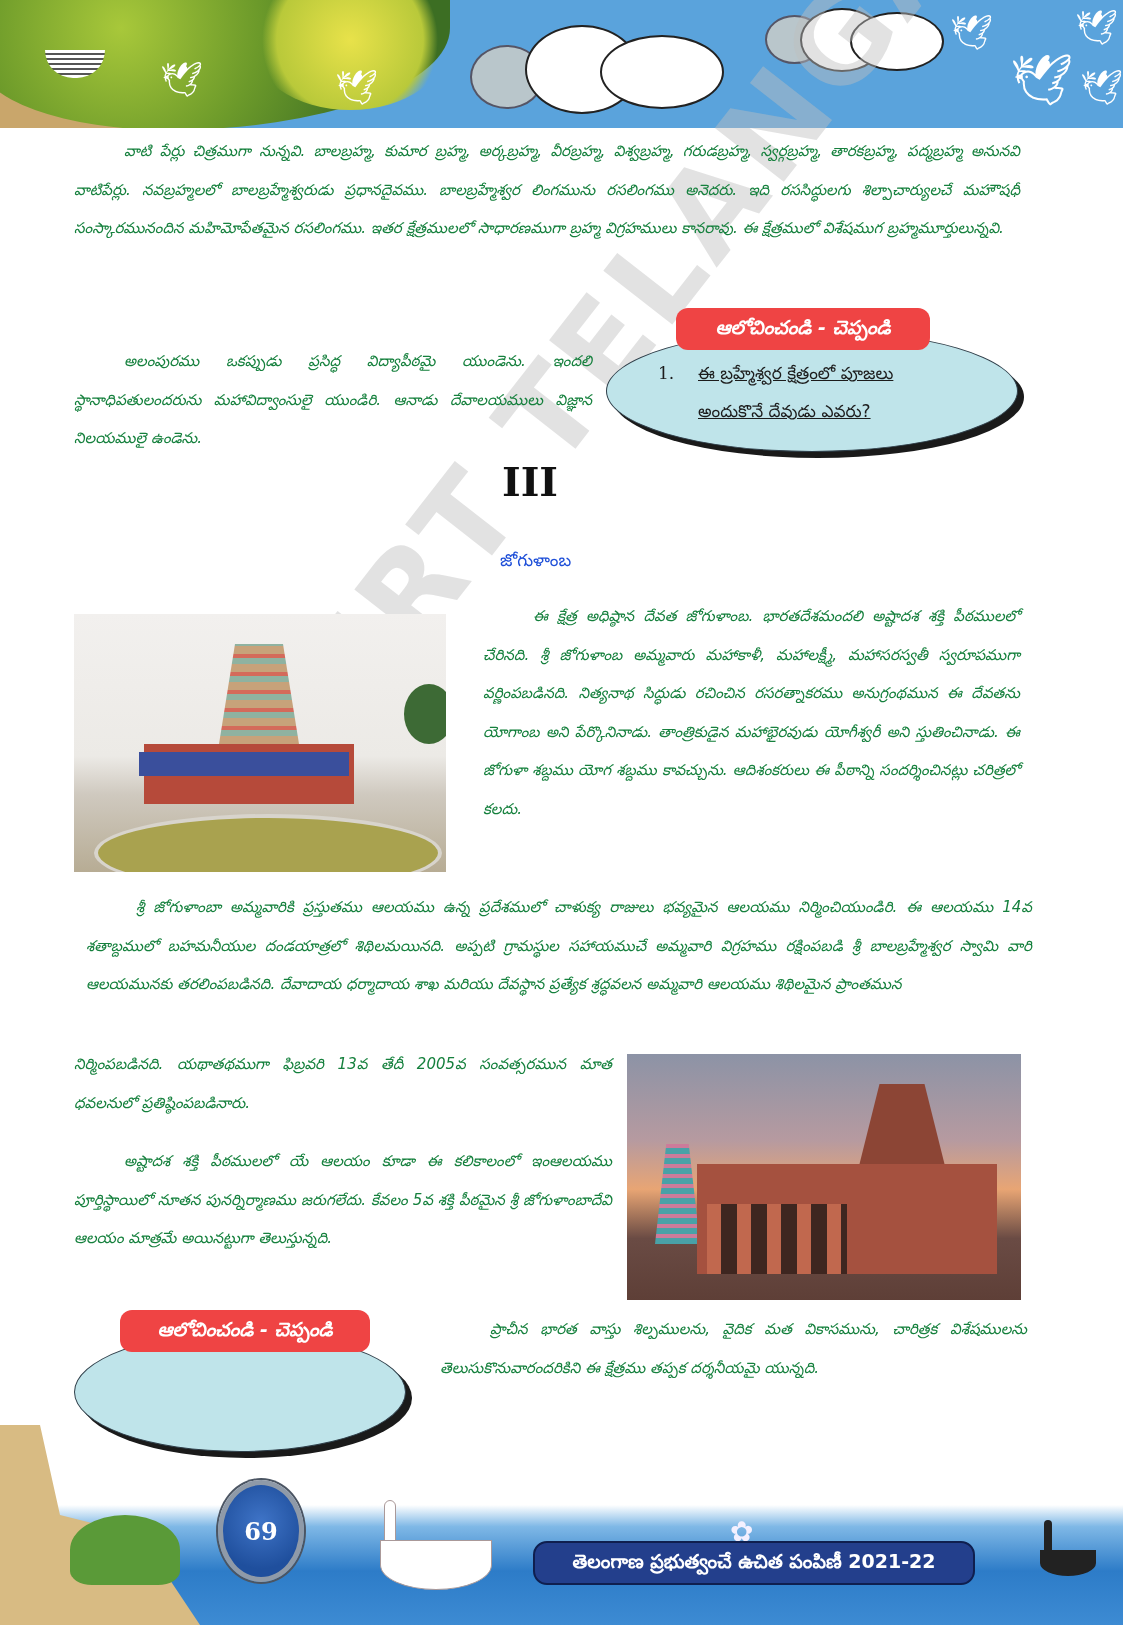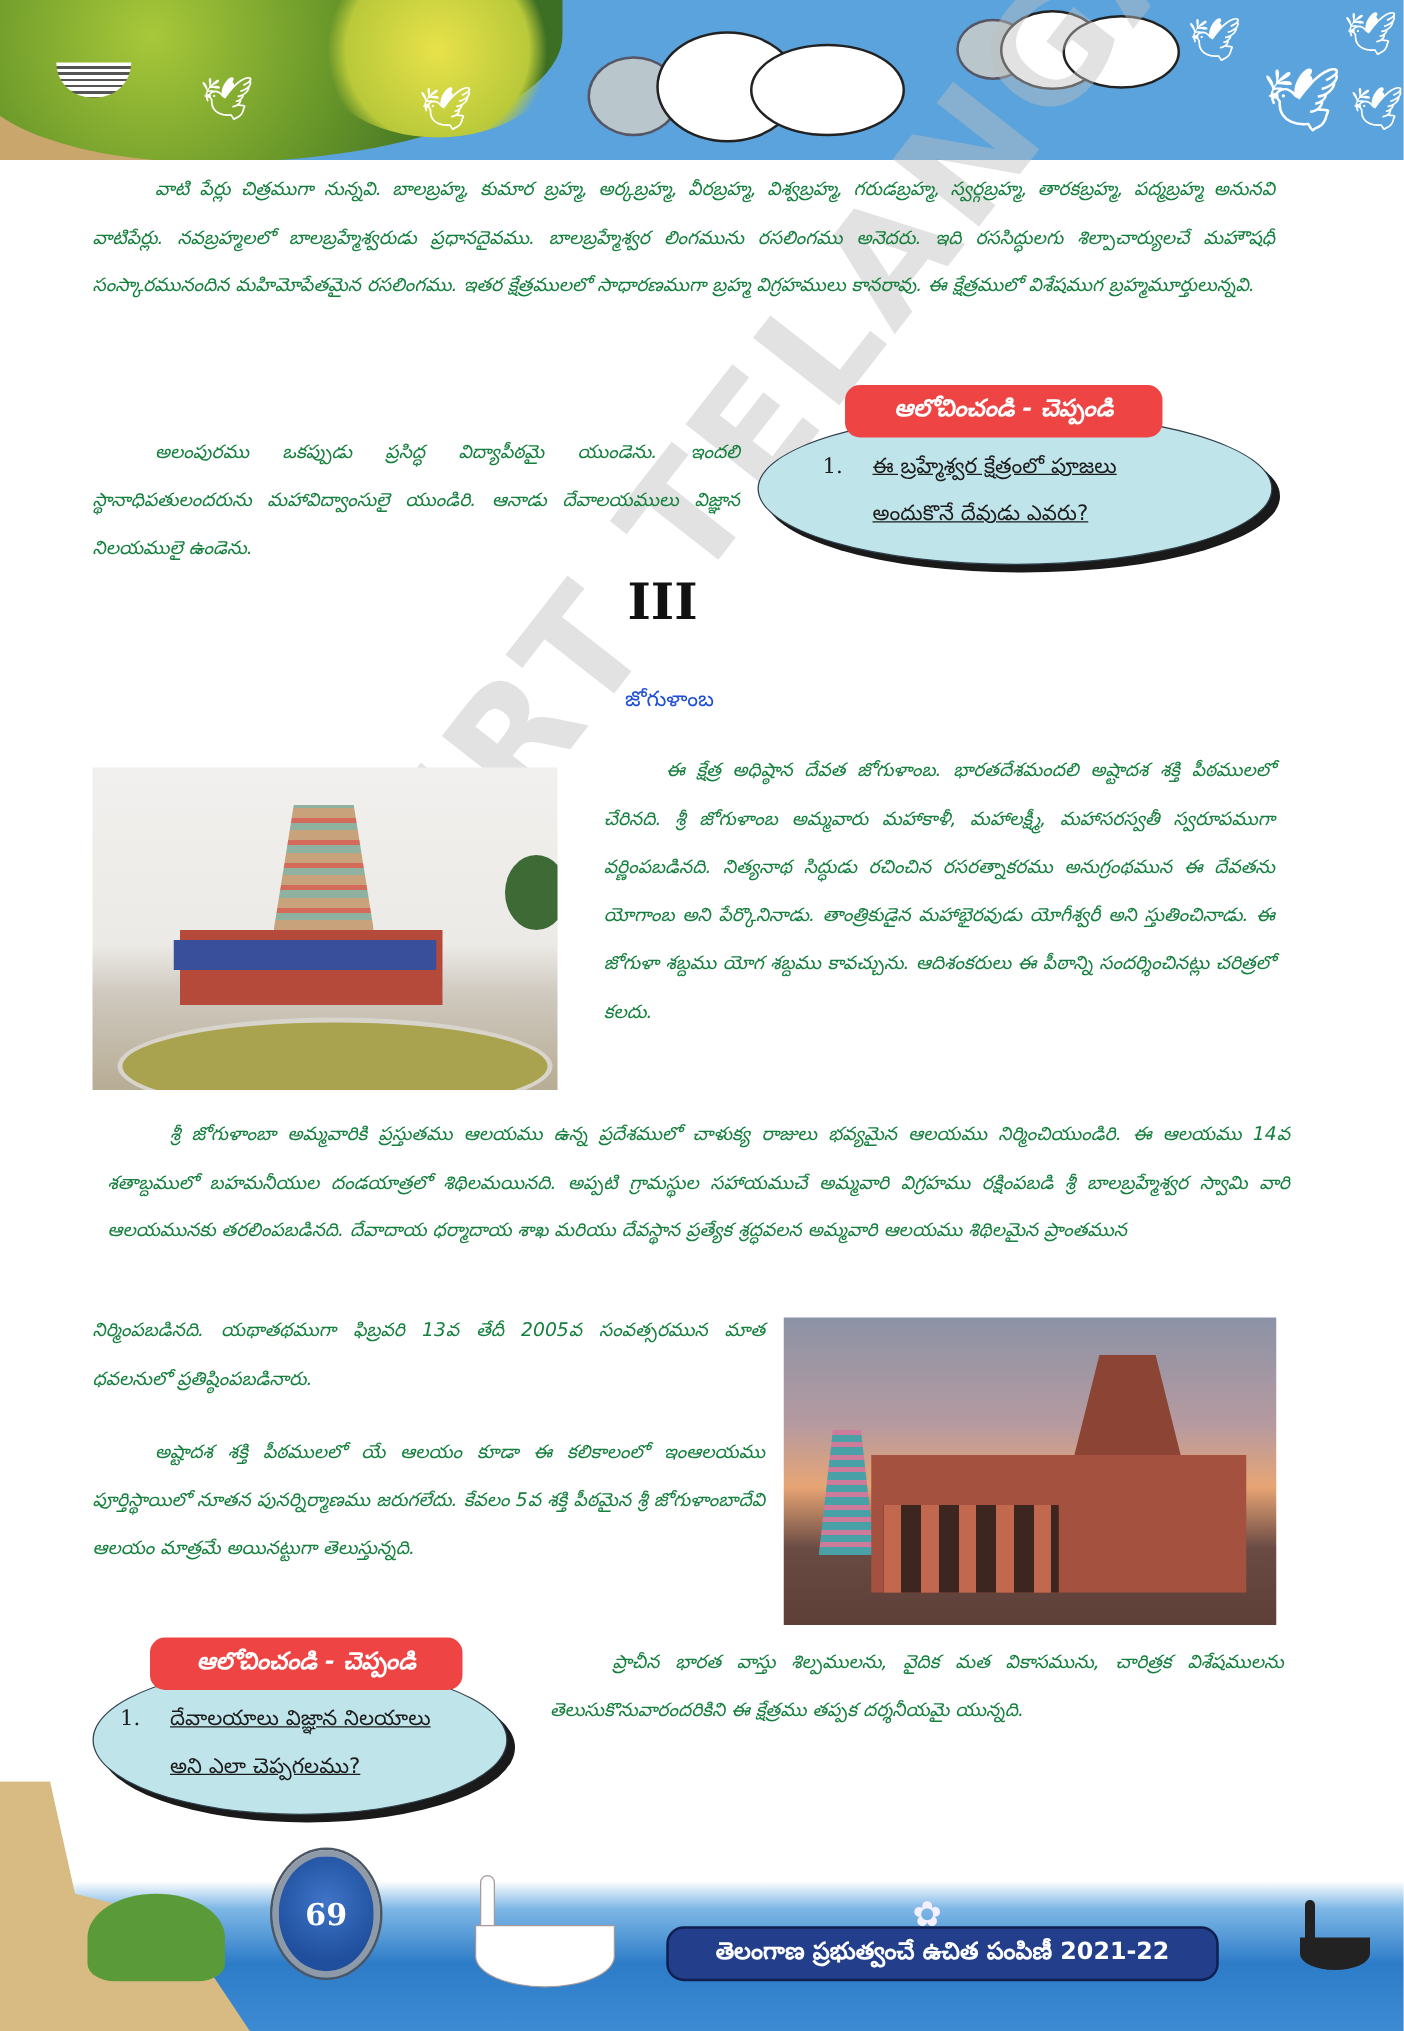--- a/index.html
+++ b/index.html
@@ -144,24 +144,20 @@
   <div class="temple-cols"></div>
 </div>
 
 <div class="text" style="left:74px;top:1142px;width:538px;">
   <p class="indent">అష్టాదశ శక్తి పీఠములలో యే ఆలయం కూడా ఈ కలికాలంలో ఇంఆలయము పూర్తిస్థాయిలో నూతన పునర్నిర్మాణము జరుగలేదు. కేవలం 5వ శక్తి పీఠమైన శ్రీ జోగుళాంబాదేవి ఆలయం మాత్రమే అయినట్టుగా తెలుస్తున్నది.</p>
 </div>
 
 <div class="think" style="left:74px;top:1310px;width:340px;height:150px;">
   <div class="bubble" style="left:0;top:22px;width:330px;height:118px;"></div>
   <div class="pill" style="left:46px;top:0;width:250px;height:42px;">ఆలోచించండి - చెప్పండి</div>
-  <div class="q" style="left:22px;top:46px;width:300px;">
-    <span class="qnum">1.</span><span>దేవాలయాలు విజ్ఞాన నిలయాలు</span><br>
-    <span style="display:inline-block;width:40px;"></span><span>అని ఎలా చెప్పగలము?</span>
-  </div>
 </div>
 
 <div class="text" style="left:440px;top:1310px;width:587px;">
   <p class="indent">ప్రాచీన భారత వాస్తు శిల్పములను, వైదిక మత వికాసమును, చారిత్రక విశేషములను తెలుసుకొనువారందరికిని ఈ క్షేత్రము తప్పక దర్శనీయమై యున్నది.</p>
 </div>
 
 <div class="banner-bottom">
   <div class="cliff"></div>
   <div class="shrub"></div>
 </div>

